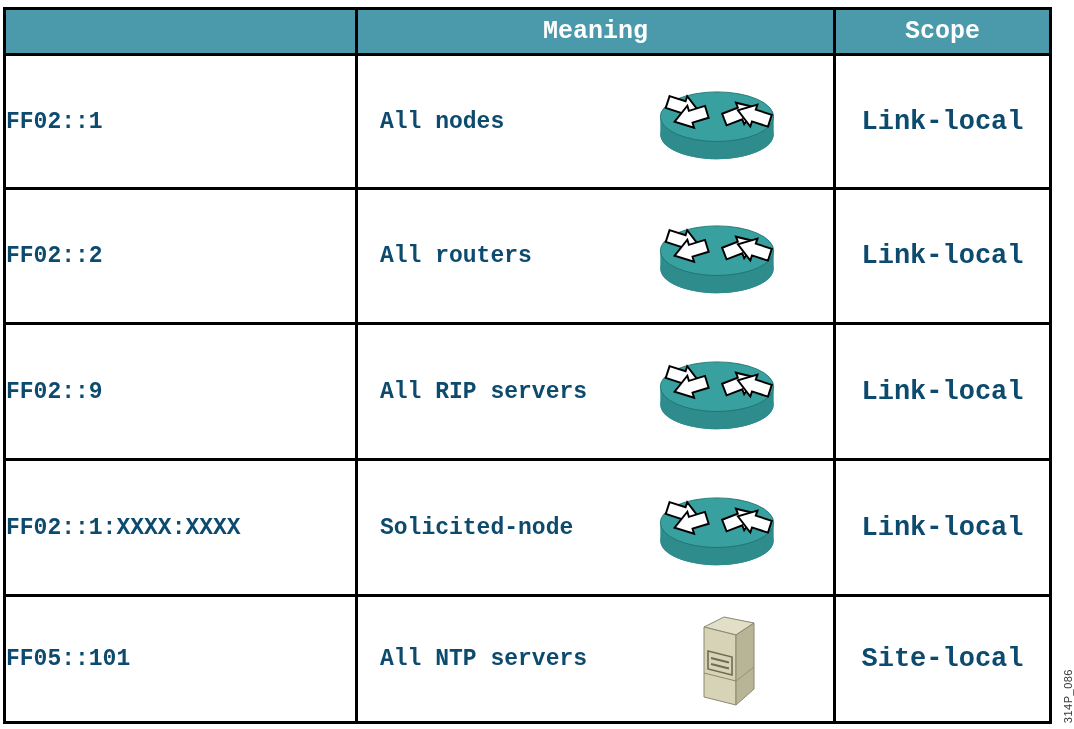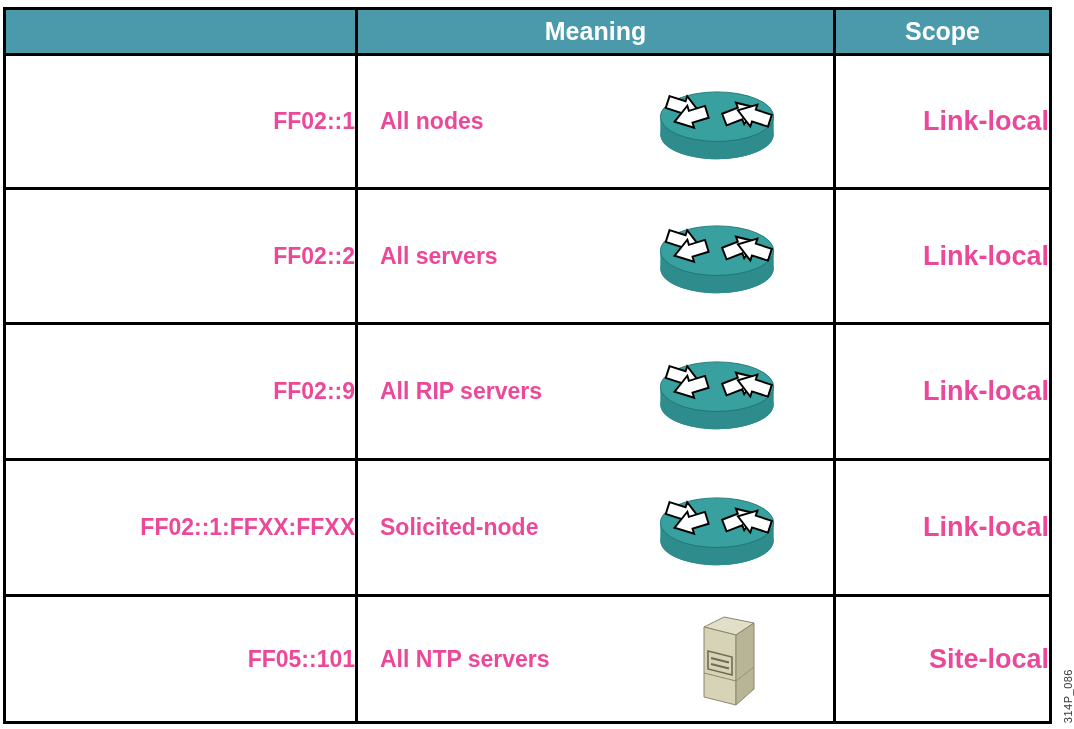--- a/index.html
+++ b/index.html
@@ -1,31 +1,30 @@
 <!DOCTYPE html>
 <html><head>
 <meta charset="utf-8">
 <style>
   html,body{margin:0;padding:0;}
   body{
     width:1074px;height:729px;position:relative;background:#ffffff;
     font-family:"Liberation Sans",sans-serif;overflow:hidden;
   }
   .tablewrap{
-    position:absolute;left:3px;top:7px;width:936px;height:717px;
+    position:absolute;left:3px;top:7px;width:936px;height:717px;font-family:Liberation Mono, monospace;
   }
   table.multicast{
     border-collapse:collapse;table-layout:fixed;
     width:100%;height:100%;
   }
   table.multicast th,table.multicast td{
     border:3px solid #000;
-    font-weight:bold;color:#ec4899;
+    font-weight:bold;color:#0c4a6e;
     padding:0;
-    text-align:right;
   }
   table.multicast th{
     background:#4A9AAB;color:#fff;font-size:25px;text-align:center;
   }
   td.addr{
     font-size:23px;padding-left:36px;text-align:left;vertical-align:middle;
   }
   td.scope{
     font-size:27px;text-align:center;vertical-align:middle;
   }
@@ -98,21 +97,21 @@
           </span>
         </div>
       </td>
       <td class="scope">Link-local</td>
     </tr>
 
     <tr style="height:135px">
       <td class="addr">FF02::2</td>
       <td class="meaning">
         <div class="meaning-inner">
-          <span class="meaning-label">All servers</span>
+          <span class="meaning-label">All routers</span>
           <span class="icon-box">
             <svg width="124" height="92" viewBox="0 0 140 96">
                   <use href="#cisco-router"></use>
                 </svg>
           </span>
         </div>
       </td>
       <td class="scope">Link-local</td>
     </tr>
 
@@ -125,21 +124,21 @@
             <svg width="124" height="92" viewBox="0 0 140 96">
                   <use href="#cisco-router"></use>
                 </svg>
           </span>
         </div>
       </td>
       <td class="scope">Link-local</td>
     </tr>
 
     <tr style="height:136px">
-      <td class="addr">FF02::1:FFXX:FFXX</td>
+      <td class="addr">FF02::1:XXXX:XXXX</td>
       <td class="meaning">
         <div class="meaning-inner">
           <span class="meaning-label">Solicited-node</span>
           <span class="icon-box">
             <svg width="124" height="92" viewBox="0 0 140 96">
                   <use href="#cisco-router"></use>
                 </svg>
           </span>
         </div>
       </td>

